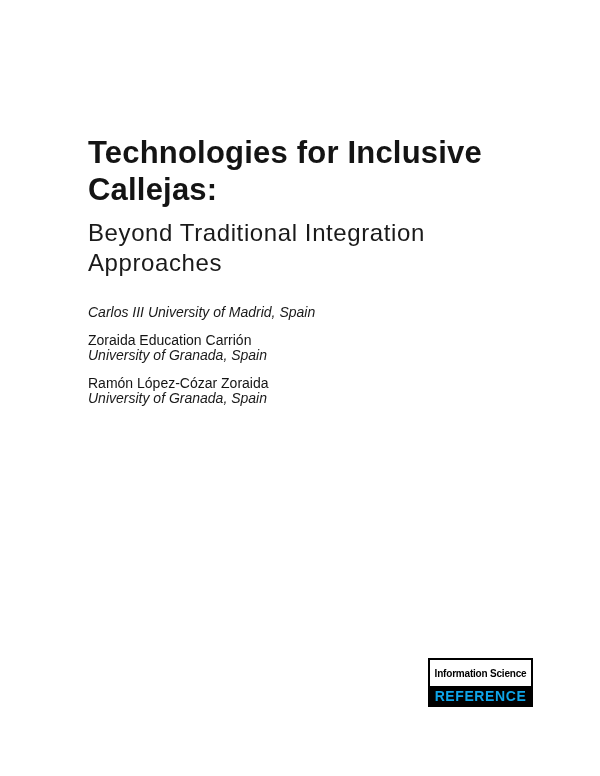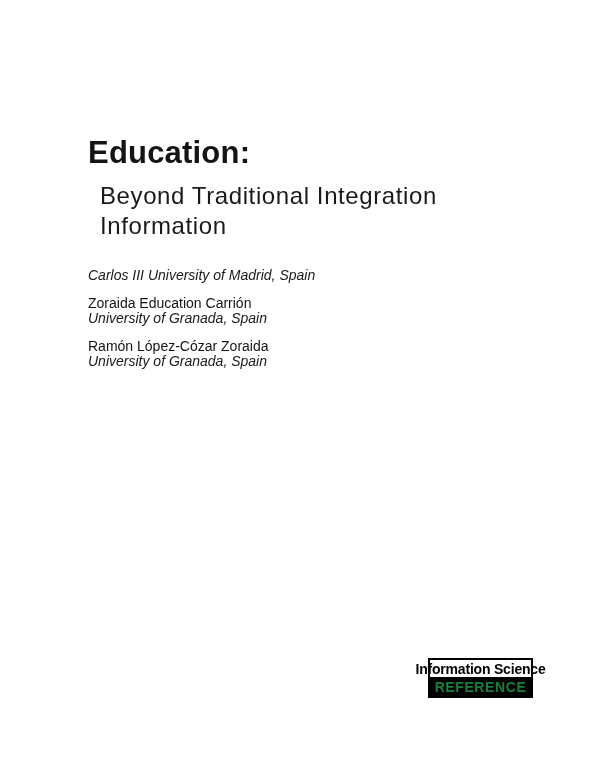--- a/index.html
+++ b/index.html
@@ -28,21 +28,21 @@
   }
   h1.book-title {
     margin: 0;
     font-size: 31px;
     line-height: 37px;
     font-weight: 700;
     letter-spacing: 0.2px;
     color: #141414;
   }
   h2.book-subtitle {
-    margin: 10px 0 0 12px;
+    margin: 10px 0 0 0;
     font-size: 24px;
     line-height: 30px;
     font-weight: 400;
     letter-spacing: 0.6px;
     color: #1a1a1a;
   }
   .line { display: block; }
   .authors {
     margin-top: 27px;
   }
@@ -62,58 +62,59 @@
   }
   .publisher-logo {
     position: absolute;
     left: 428px;
     top: 658px;
     width: 101px;
     border: 2px solid #000000;
     background: #ffffff;
   }
   .publisher-imprint {
-    height: 17px;
+    height: 26px;
     display: flex;
     align-items: center;
     justify-content: center;
     font-weight: 700;
-    font-size: 14px;
+    font-size: 10px;
     letter-spacing: -0.2px;
     white-space: nowrap;
     color: #000000;
     background: #ffffff;
   }
   .publisher-brand {
     height: 19px;
     background: #000000;
-    color: #15803d;
+    color: #0ea5e9;
     display: flex;
     align-items: center;
     justify-content: center;
     font-weight: 700;
     font-size: 14px;
     letter-spacing: 0.6px;
     white-space: nowrap;
   }
 </style>
 </head>
 <body>
 
 <div class="page">
 
   <div class="content">
 
     <h1 class="book-title">
-      <span class="line">Education:</span>
+      <span class="line">Technologies for Inclusive</span>
+      <span class="line">Callejas:</span>
     </h1>
 
     <h2 class="book-subtitle">
       <span class="line">Beyond Traditional Integration</span>
-      <span class="line">Information</span>
+      <span class="line">Approaches</span>
     </h2>
 
     <div class="authors">
 
       <div class="author">
         <div class="author-affiliation">Carlos III University of Madrid, Spain</div>
       </div>
 
       <div class="author">
         <div class="author-name">Zoraida Education Carrión</div>

